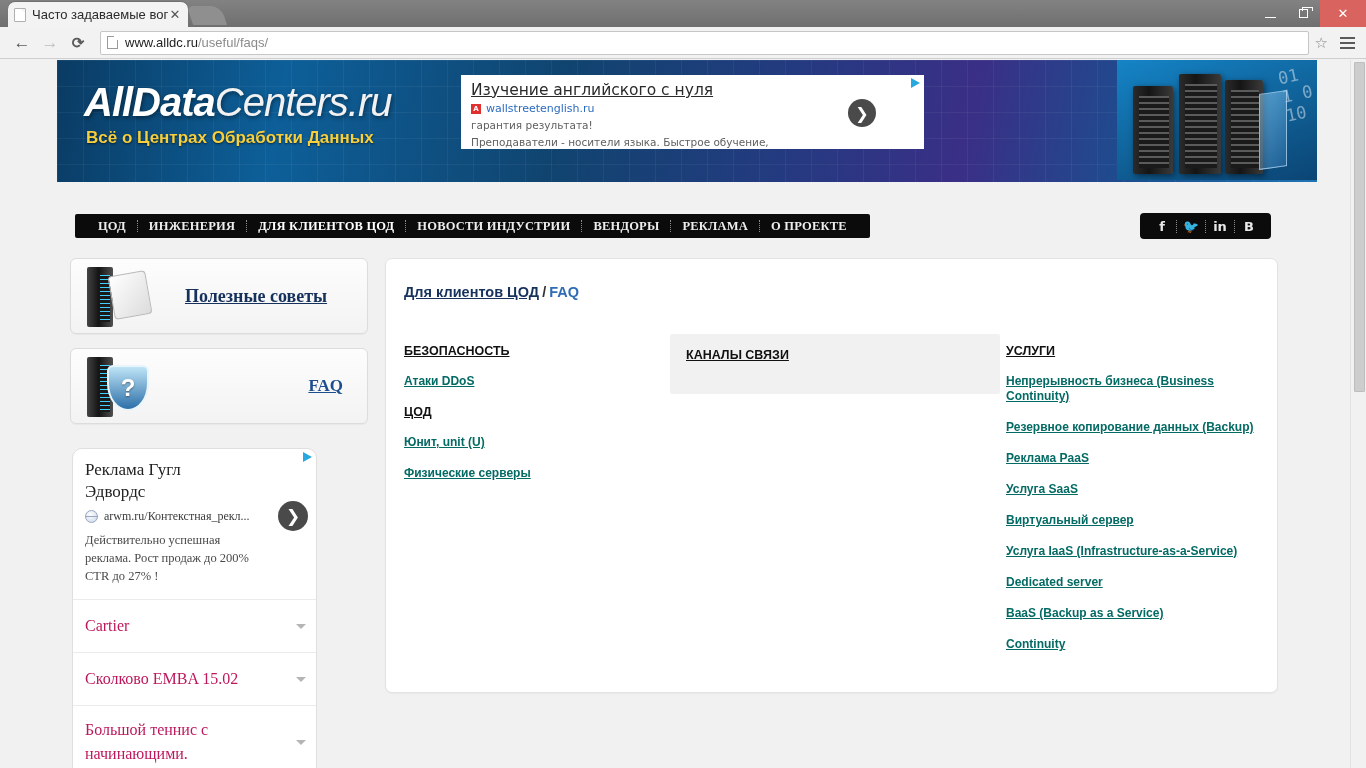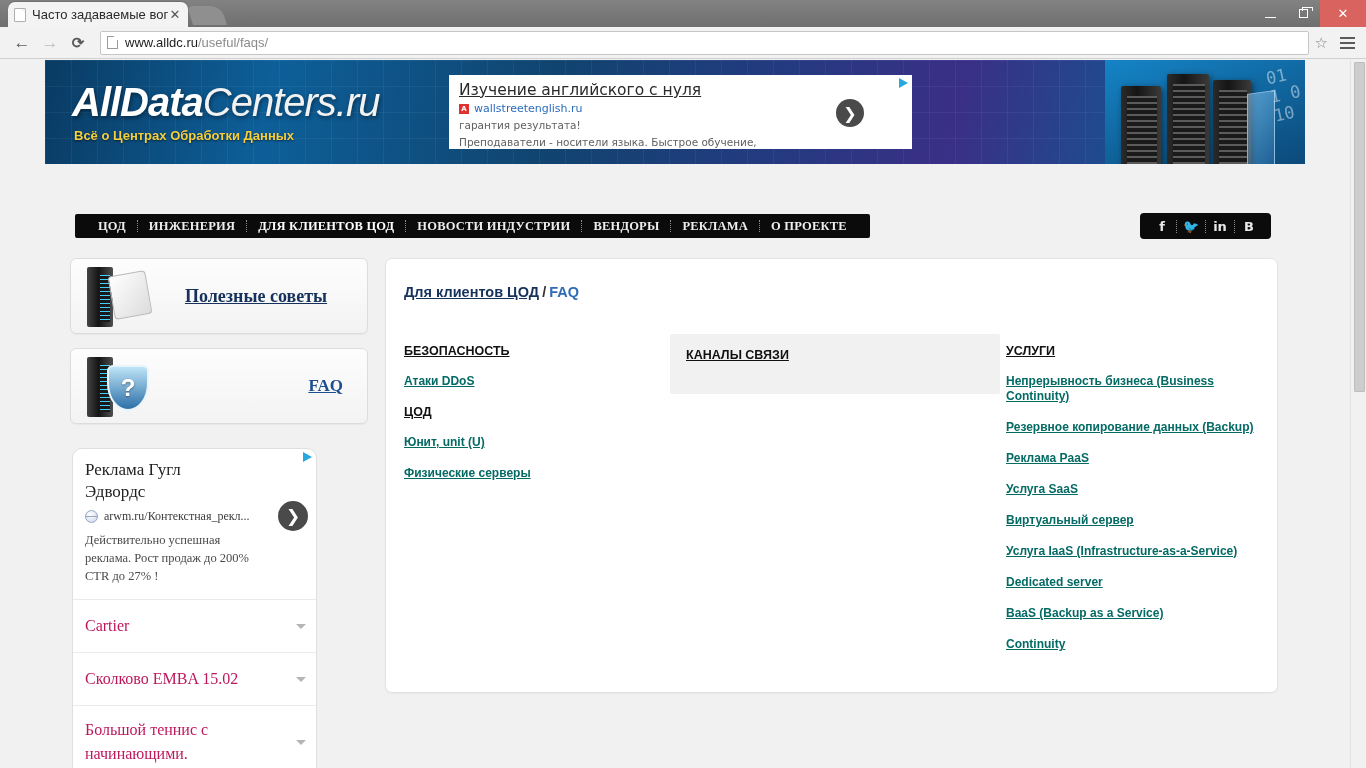--- a/index.html
+++ b/index.html
@@ -168,22 +168,22 @@
   }
 
   .page {
     width: 1350px;
     position: relative;
   }
 
   
   .banner {
     position: absolute;
-    left: 45px; top: 0;
-    width: 1260px; height: 104px;
+    left: 57px; top: 0;
+    width: 1260px; height: 122px;
     background: linear-gradient(100deg,#0a3b63 0%,#0d5f99 18%,#10446f 40%,#243a80 58%,#3a2f86 72%,#1b4f8f 86%,#1e74b5 100%);
     overflow: hidden;
   }
   .banner-grid {
     position: absolute; inset: 0;
     background-image:
       linear-gradient(rgba(255,255,255,.05) 1px, transparent 1px),
       linear-gradient(90deg, rgba(255,255,255,.05) 1px, transparent 1px);
     background-size: 26px 26px;
   }
@@ -195,21 +195,21 @@
     font-weight: bold;
     color: #fff;
     letter-spacing: -1px;
     text-shadow: 1px 2px 4px rgba(0,0,0,.45);
     white-space: nowrap;
   }
   .logo .thin { font-weight: normal; color: #f2f2f2; }
   .tagline {
     position: absolute;
     left: 29px; top: 68px;
-    font-size: 13px;
+    font-size: 17px;
     font-weight: bold;
     color: #f5cf3e;
     text-shadow: 0 1px 2px rgba(0,0,0,.6);
     white-space: nowrap;
   }
 
   
   .hdr-ad {
     position: absolute;
     left: 404px; top: 15px;

